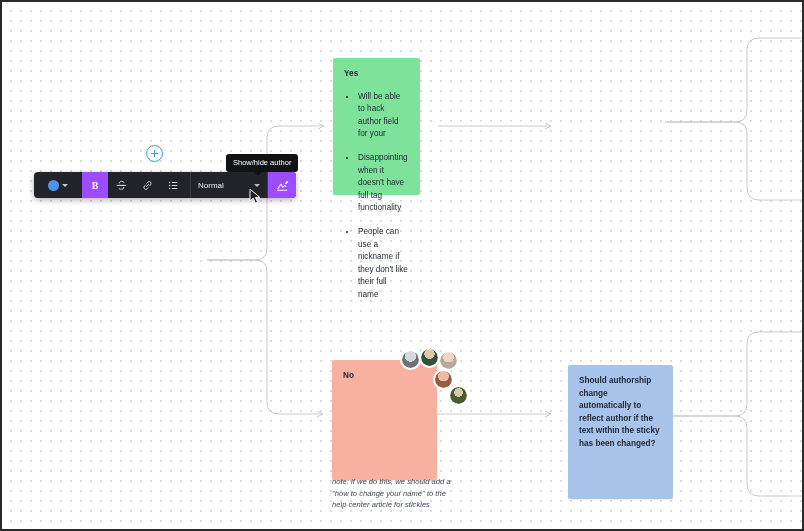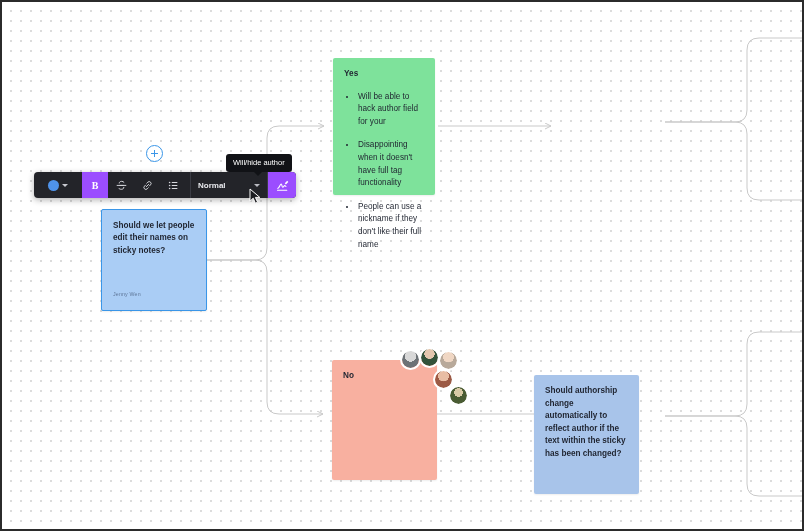--- a/index.html
+++ b/index.html
@@ -39,35 +39,34 @@
     left:99px;top:207px;width:106px;height:102px;
     background:#aacdf5;border:1.5px solid #3a96e8;
   }
   #sticky-question .qtext{font-size:8.2px;line-height:12.4px;}
   #author-name{
     position:absolute;left:11px;bottom:9px;
     font-size:5.3px;color:#5f7799;font-weight:normal;letter-spacing:.15px;
   }
 
   #sticky-yes{
-    left:331px;top:56px;width:102px;height:137px;
+    left:331px;top:56px;width:87px;height:137px;
     background:#7ee29b;
   }
   #sticky-no{
     left:330px;top:358px;width:105px;height:120px;
     background:#f8b0a0;
   }
   #sticky-persist{
     left:558px;top:70px;width:105px;height:101px;
     background:#a8c4ea;
   }
   #sticky-authorship{
-    left:532px;top:363px;width:105px;height:119px;
+    left:566px;top:363px;width:105px;height:134px;
     background:#a8c4ea;
-    margin-top:10px;
   }
 
   #note-text{
     position:absolute;left:330px;top:474px;width:126px;
     font-style:italic;font-size:7.6px;line-height:11.6px;color:#3c4654;
   }
 
   
   #avatars{position:absolute;left:398px;top:345px;width:80px;height:65px;}
   .avatar{
@@ -95,21 +94,21 @@
   #add-node-button:after{left:6.7px;top:3.5px;width:1.5px;height:7px;}
 
   
   #toolbar{
     position:absolute;left:32px;top:170px;height:26px;
     display:flex;align-items:stretch;
     background:#232429;border-radius:4px;
     box-shadow:0 2px 6px rgba(0,0,0,.3);
     overflow:hidden;
   }
-  .tb{display:flex;align-items:center;justify-content:center;cursor:default;font-weight:bold;}
+  .tb{display:flex;align-items:center;justify-content:center;cursor:default;}
   #tb-color{width:36px;gap:3px;padding:0 6px;}
   #tb-color .swatch{width:11px;height:11px;border-radius:50%;background:#4f93ea;}
   #tb-color .chev{border-left:3px solid transparent;border-right:3px solid transparent;border-top:3.5px solid #c8c9cf;}
   #tb-bold{width:26px;background:#9b4dff;color:#fff;font-weight:bold;font-size:10px;font-family:"Liberation Serif",serif;}
   #tb-strike{width:26px;}
   #tb-link{width:26px;}
   #tb-list{width:26px;}
   #tb-style{
     width:62px;color:#e9eaee;font-size:8px;
     justify-content:space-between;padding:0 7px;
@@ -154,43 +153,40 @@
       <path d="M435,412 H549" marker-end="url(#arw)"></path>
 
       <path d="M663,120 H733 Q745,120 745,108 V48 Q745,36 757,36 H806"></path>
       <path d="M663,120 H733 Q745,120 745,132 V186 Q745,198 757,198 H806"></path>
 
       <path d="M663,414 H733 Q745,414 745,402 V342 Q745,330 757,330 H806"></path>
       <path d="M663,414 H733 Q745,414 745,426 V482 Q745,494 757,494 H806"></path>
     </g>
   </svg>
 
-  <div class="sticky" id="sticky-question">
-    <p class="qtext">Should we let people edit their names on sticky notes?</p>
-    <div id="author-name">Jenny Wen</div>
-  </div>
 
   <div class="sticky" id="sticky-yes">
     <div class="hdr">Yes</div>
     <ul>
       <li>Will be able to hack author field for your</li>
       <li>Disappointing when it doesn't have full tag functionality</li>
       <li>People can use a nickname if they don't like their full name</li>
     </ul>
   </div>
 
   <div class="sticky" id="sticky-no">
     <div class="hdr">No</div>
   </div>
 
 
   <div class="sticky" id="sticky-authorship">
     <p class="qtext">Should authorship change automatically to reflect author if the text within the sticky has been changed?</p>
   </div>
 
+  <div id="note-text">note: if we do this, we should add a "how to change your name" to the help center article for stickies</div>
 
   <div id="avatars">
     <div class="avatar av0">
       <i style="background:radial-gradient(circle at 50% 30%, #d8d8d8 0 38%, #6d7276 39% 100%);"></i>
     </div>
     <div class="avatar av1">
       <i style="background:radial-gradient(circle at 50% 28%, #e3c6ae 0 34%, #33523a 35% 100%);"></i>
     </div>
     <div class="avatar av2">
       <i style="background:radial-gradient(circle at 50% 30%, #f0d7c4 0 36%, #b8a99a 37% 100%);"></i>
@@ -244,19 +240,19 @@
     </div>
     <div class="tb" id="tb-author">
       <svg width="15" height="15" viewBox="0 0 16 16">
         <path d="M3 11c1.8 0 2.4-4.6 3.6-4.6 1 0 .6 3.4 1.7 3.4.9 0 1.3-1.8 2.2-1.8.6 0 .6 1 1.2 1" fill="none" stroke="#ffffff" stroke-width="1.2" stroke-linecap="round"></path>
         <path d="M2.6 13.1h10" fill="none" stroke="#ffffff" stroke-width="1.1" stroke-linecap="round"></path>
         <path d="M10.4 5.6 13 3l1.2 1.2-2.6 2.6z" fill="#ffffff"></path>
       </svg>
     </div>
   </div>
 
-  <div id="tooltip-show-hide-author">Will/hide author</div>
+  <div id="tooltip-show-hide-author">Show/hide author</div>
 
   <svg id="cursor-pointer" width="14" height="18" viewBox="0 0 14 18">
     <path d="M1 1 L1 13.2 L4.2 10.2 L6.4 15.2 L8.6 14.2 L6.4 9.4 L10.8 9.4 Z" fill="#1b1c20" stroke="#ffffff" stroke-width="1"></path>
   </svg>
 
 </div>
 
 </body></html>

